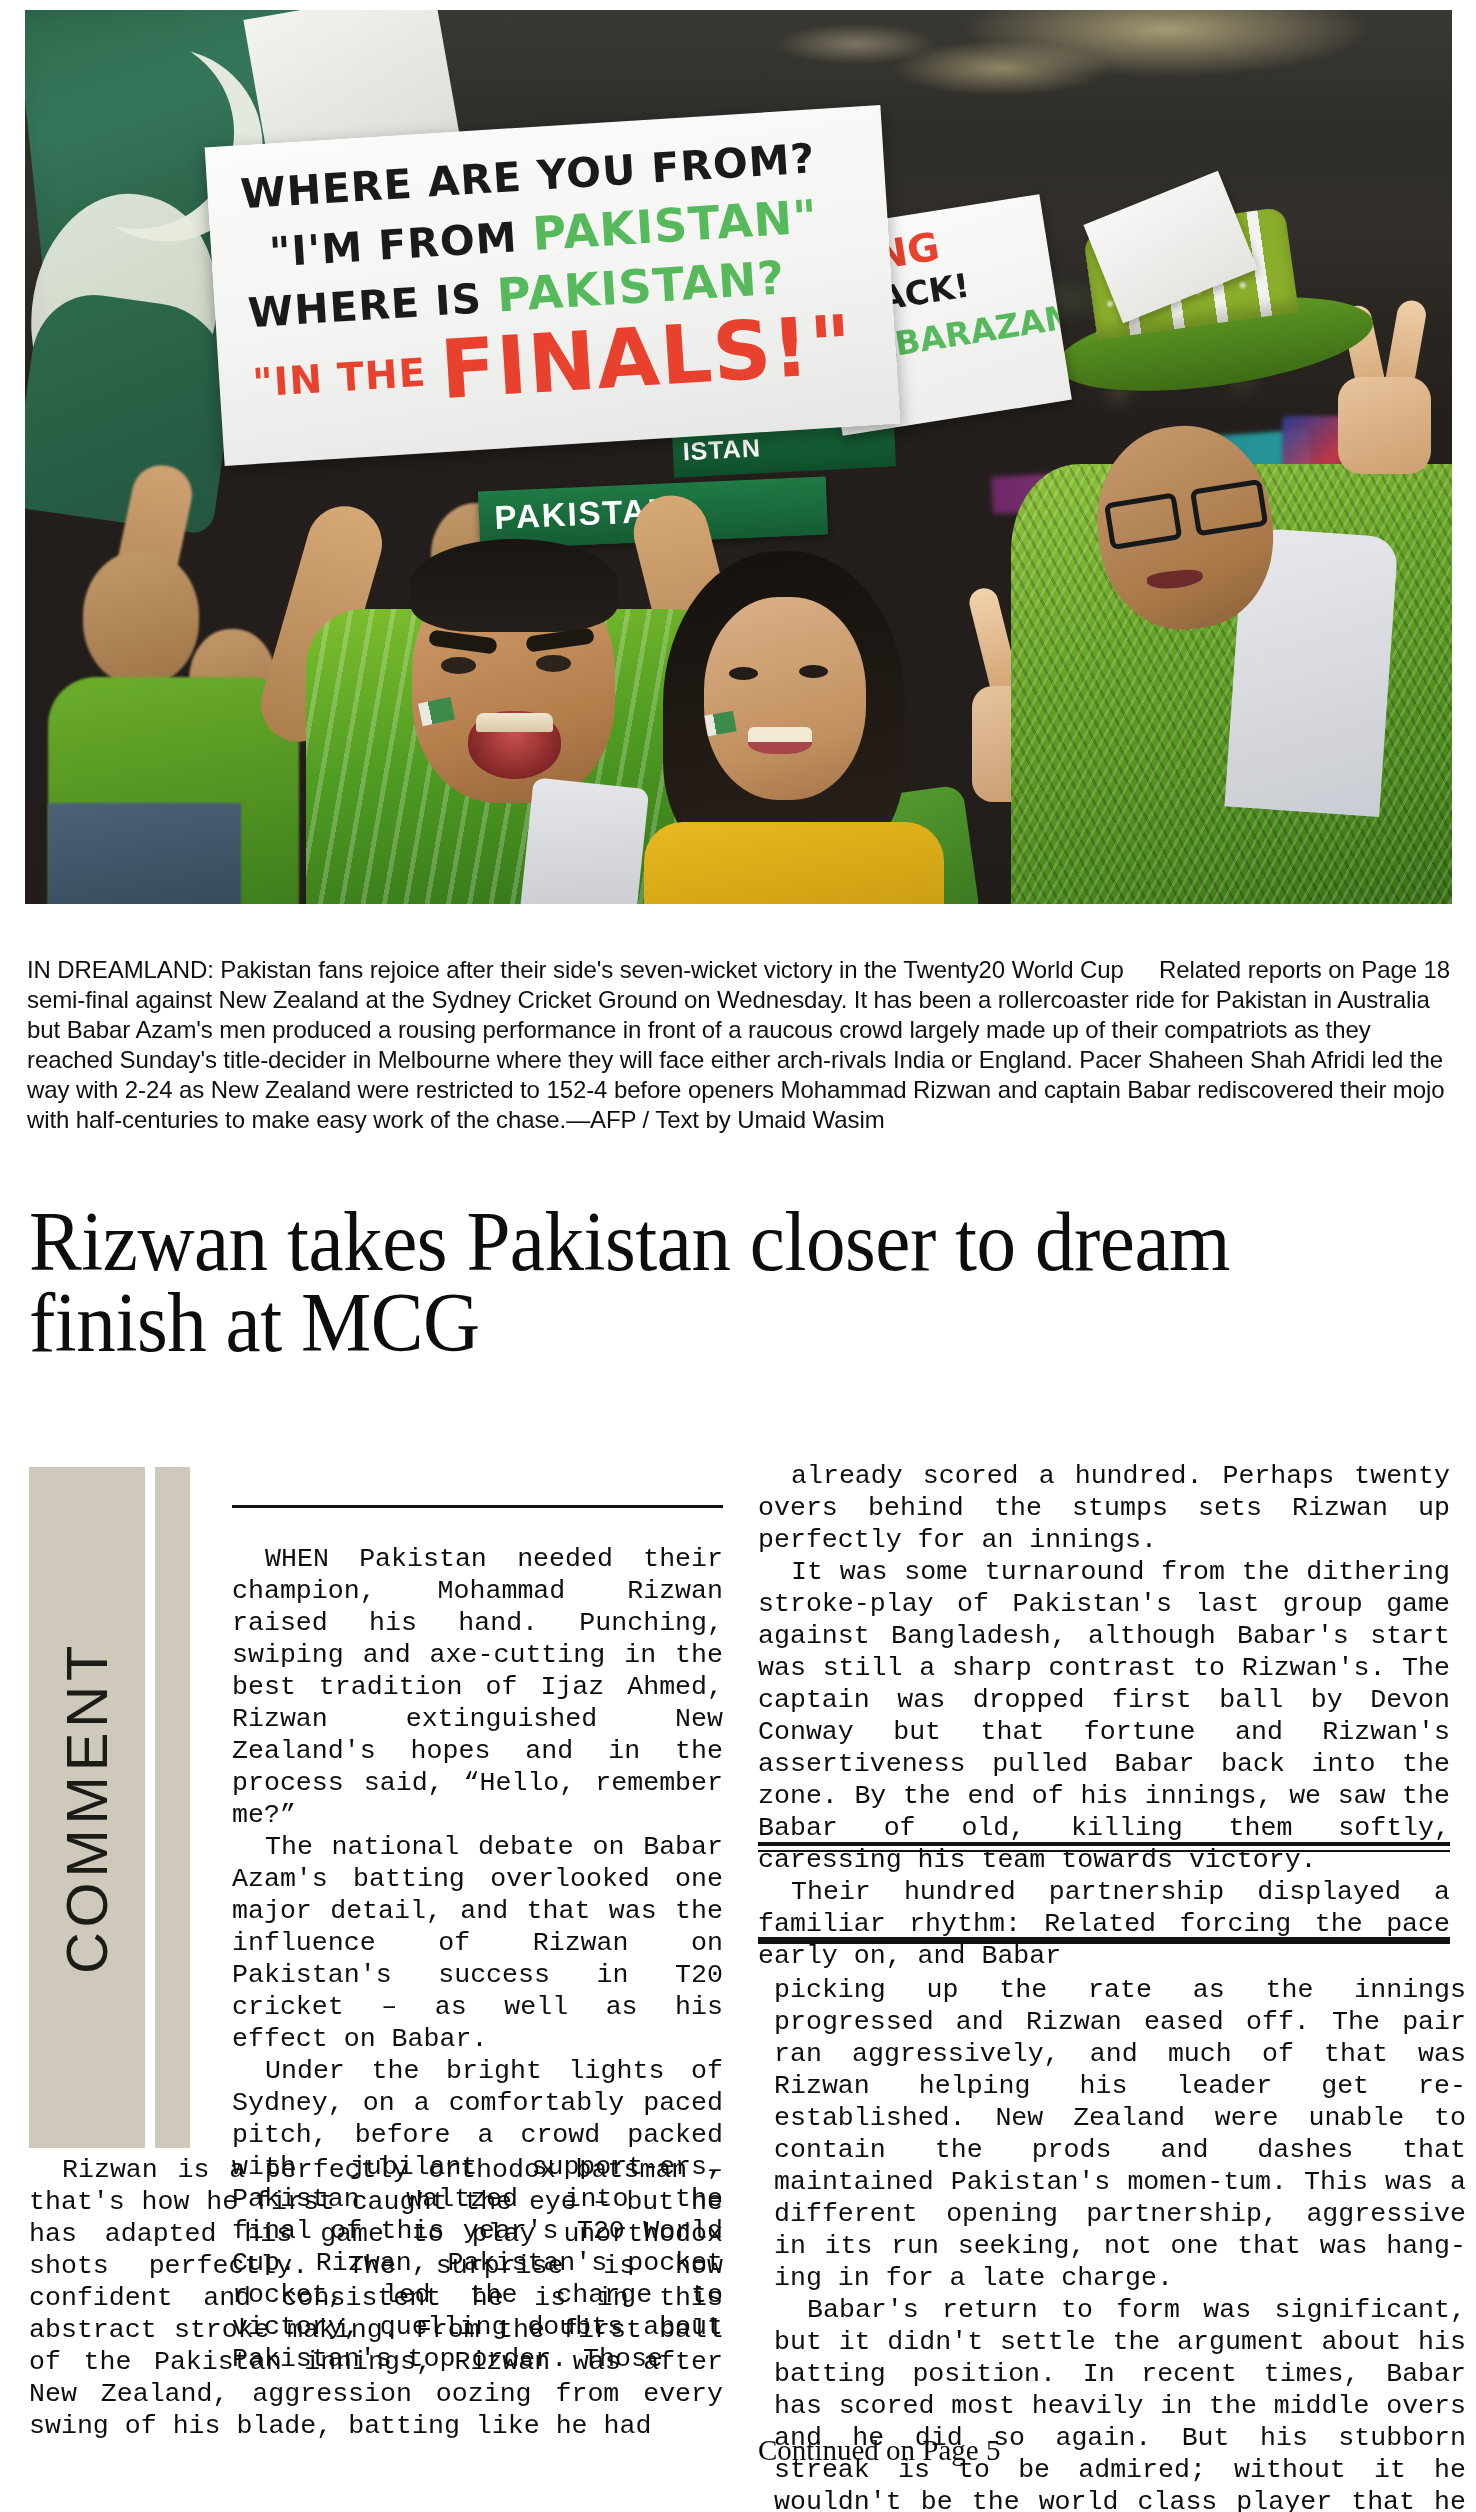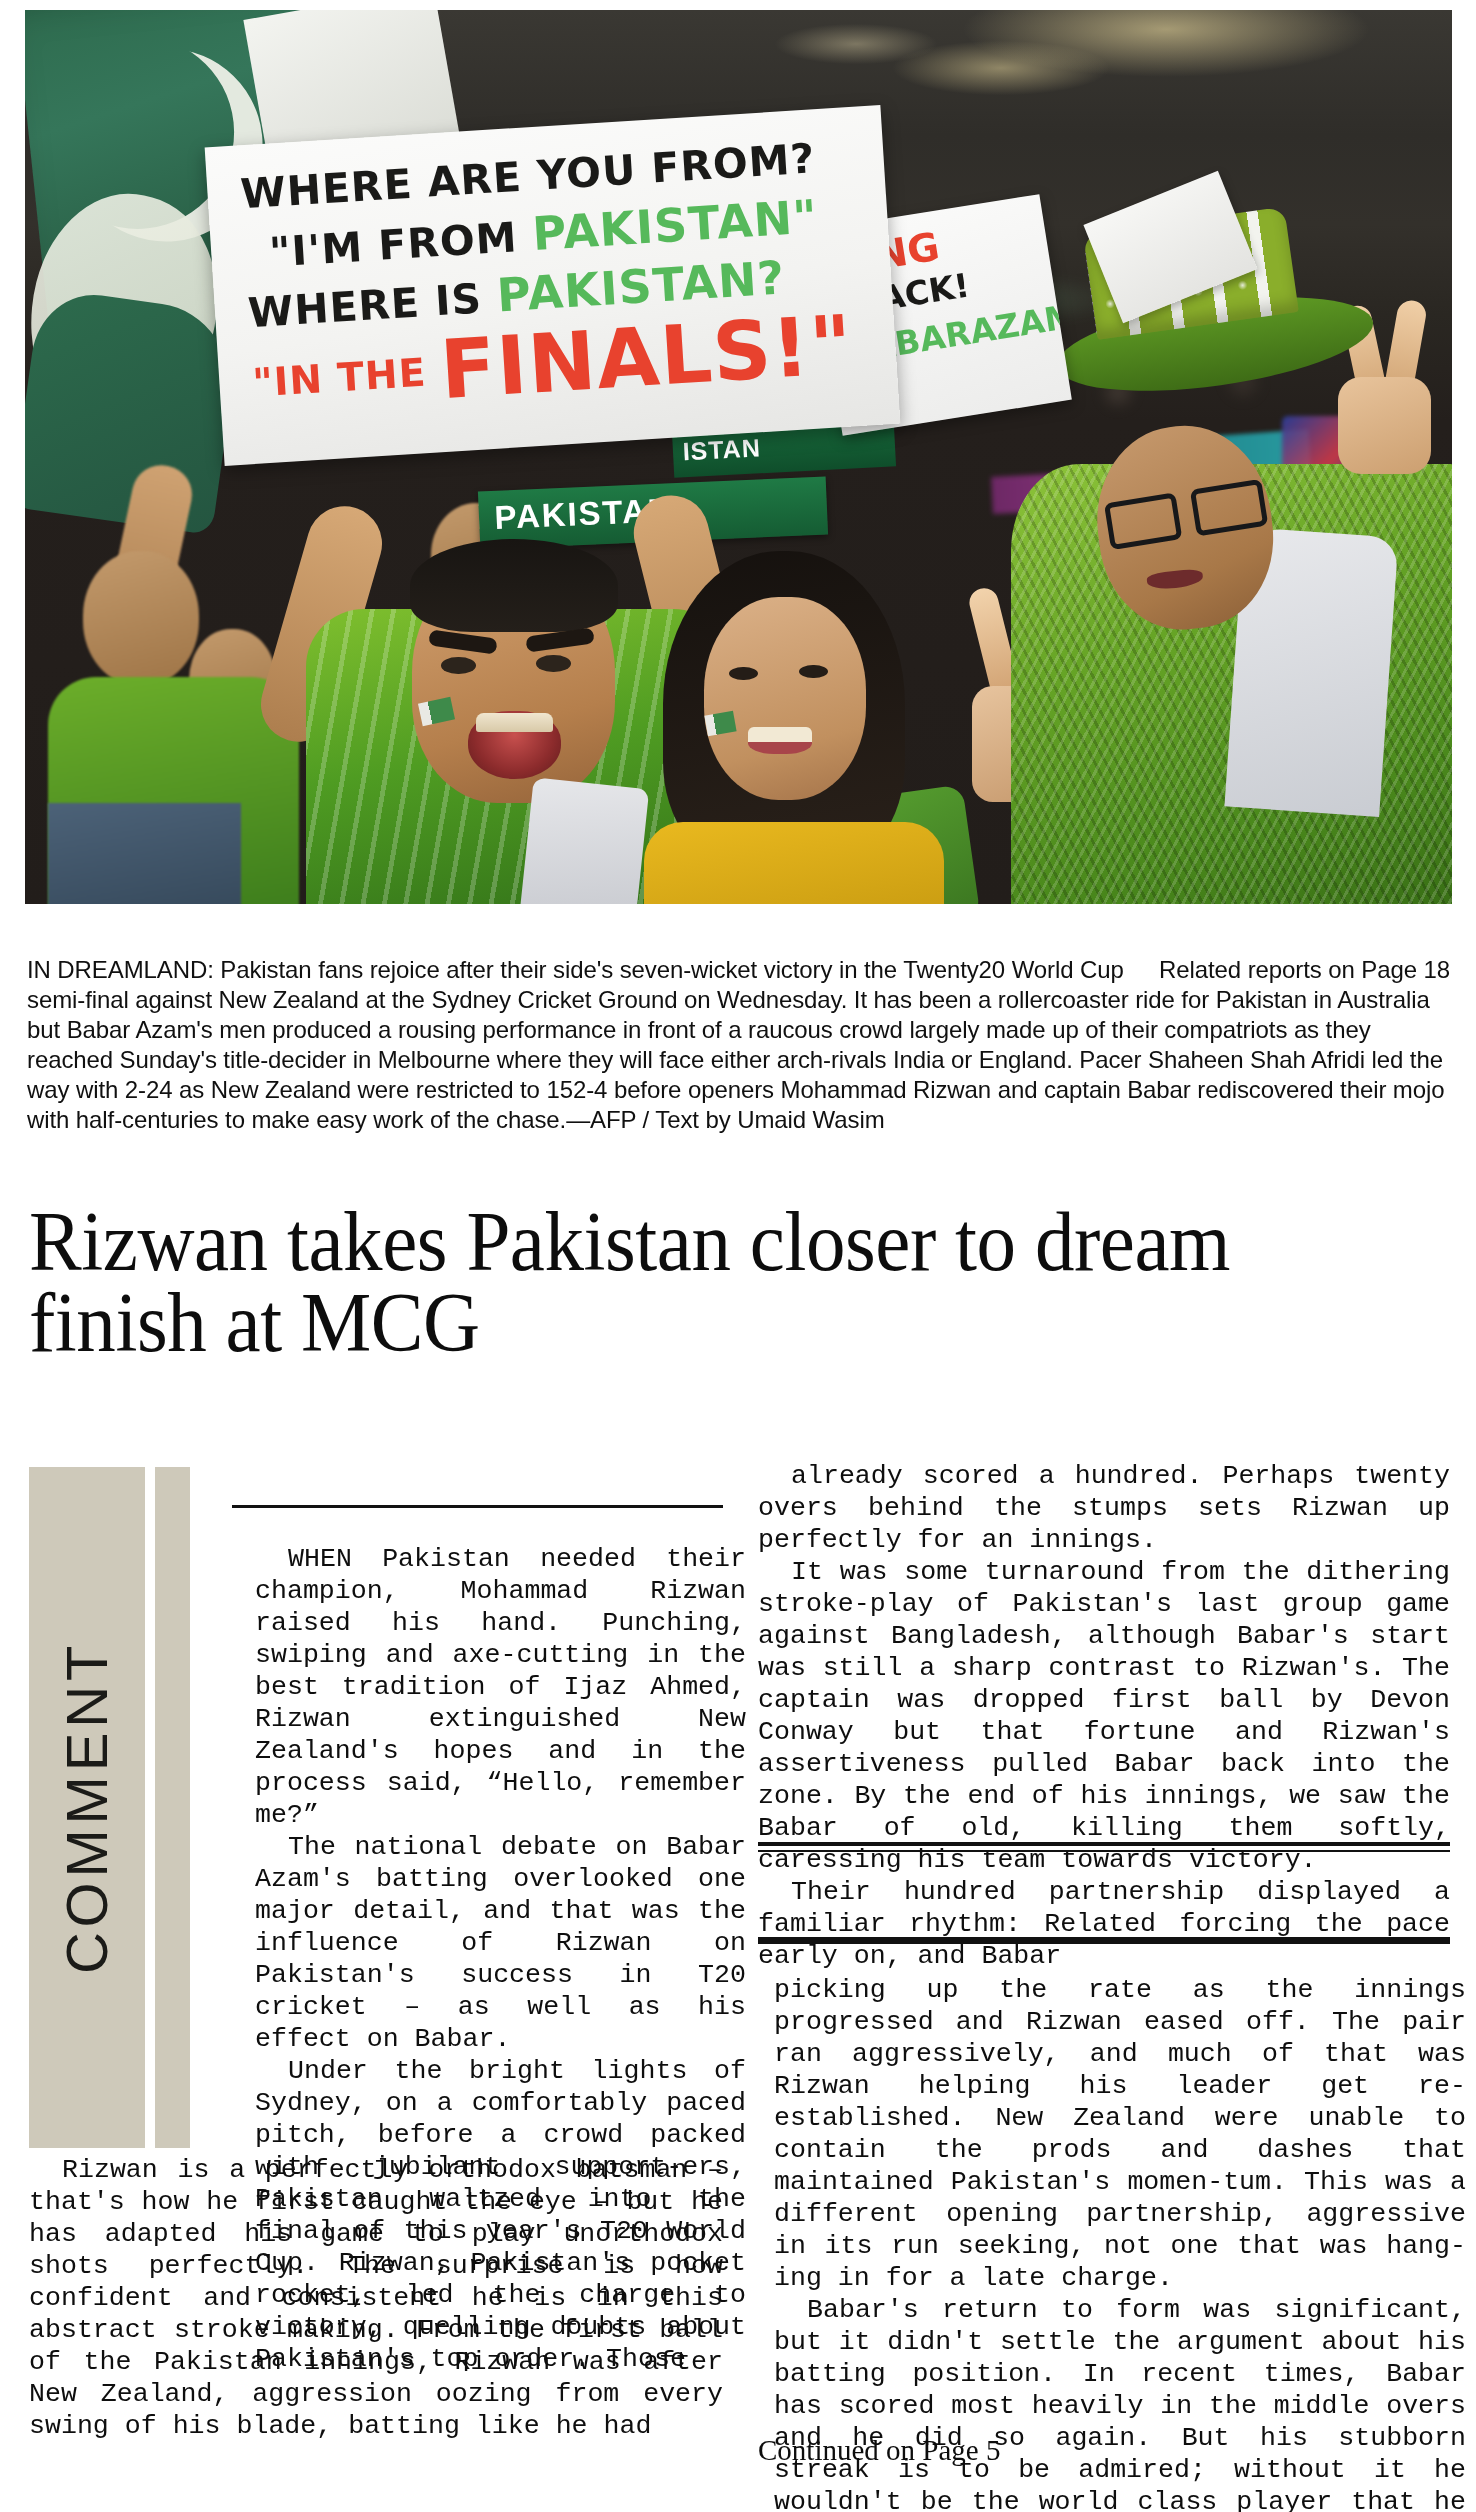--- a/index.html
+++ b/index.html
@@ -506,21 +506,21 @@
     text-align: justify;
     text-justify: inter-word;
     hyphens: manual;
   }
   .col p { text-indent: 33px; margin: 0; }
   .col p.noind { text-indent: 0; }
 
   
   .col-left-narrow {
     left: 232px; top: 1543px;
-    width: 491px; height: 607px; margin-left: 23px;
+    width: 491px; height: 607px;
   }
   
   .col-left-wide {
     left: 29px; top: 2154px;
     width: 694px; height: 348px;
   }
   
   .col-right-top {
     left: 758px; top: 1460px;
     width: 692px; height: 369px;

